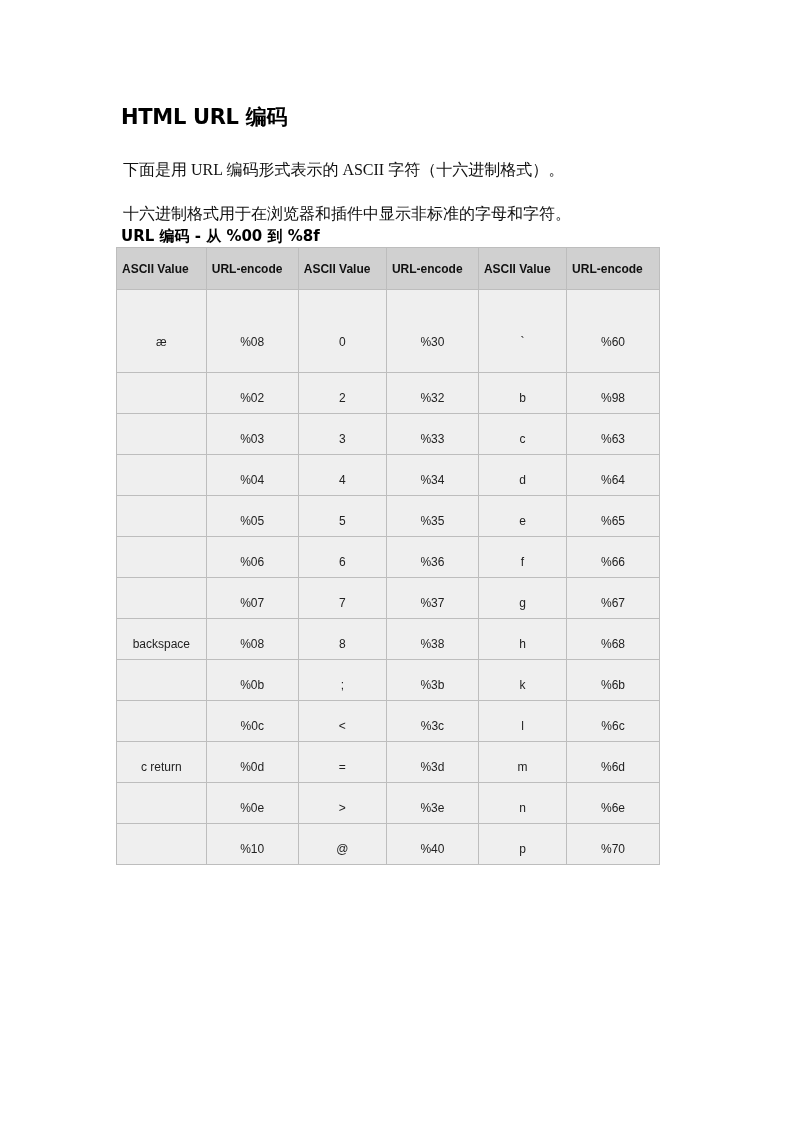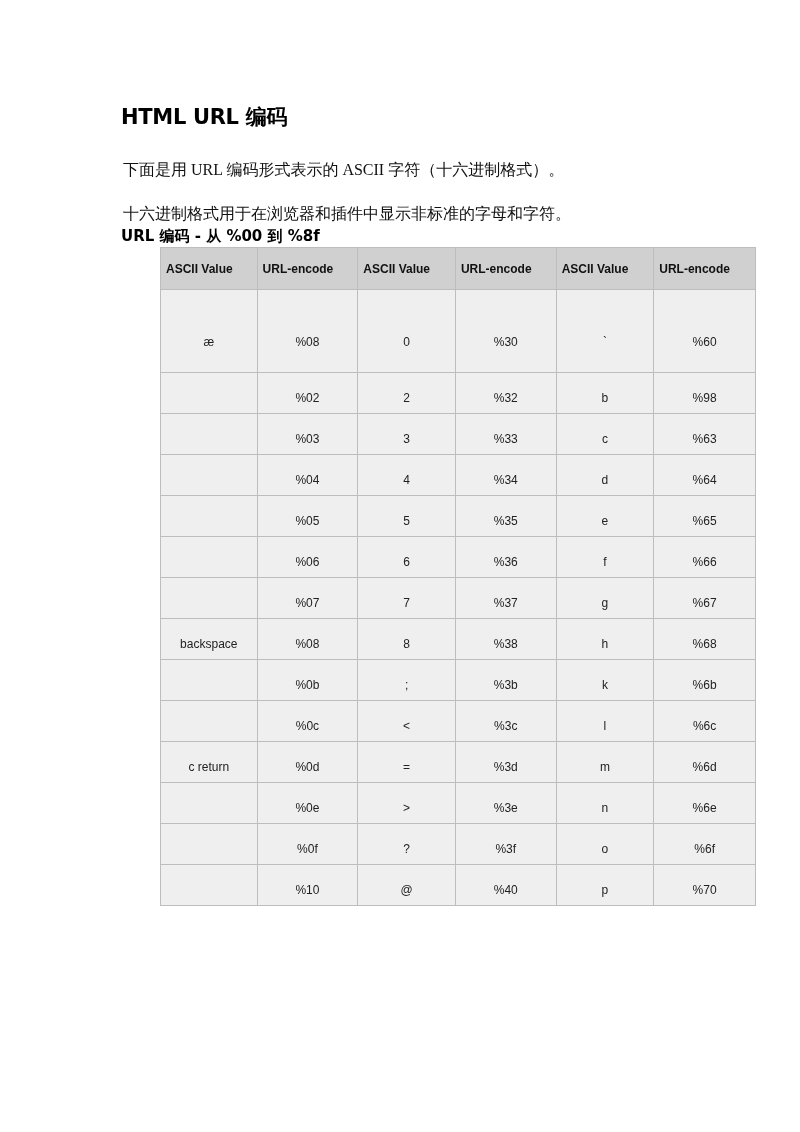--- a/index.html
+++ b/index.html
@@ -2,21 +2,21 @@
 <html><head>
 <meta charset="utf-8">
 <style>
   html, body { margin: 0; padding: 0; background: #ffffff; }
   body { width: 800px; height: 1132px; position: relative; overflow: hidden; font-family: "DejaVu Sans", sans-serif; color: #000; }
   .title { position: absolute; left: 121px; top: 103px; font-size: 21px; font-weight: bold; font-family: "DejaVu Sans", sans-serif; letter-spacing: -0.3px; text-align: right; }
   .para { position: absolute; left: 123px; font-size: 16px; color: #111; font-family: Liberation Serif, serif; }
   .p1 { top: 160px; }
   .p2 { top: 204px; }
   .subtitle { position: absolute; left: 121px; top: 227px; font-size: 15px; font-weight: bold; font-family: "DejaVu Sans", sans-serif; }
-  table.enc { position: absolute; left: 116px; top: 247px; width: 596px; border-collapse: collapse; font-family: "Liberation Sans", sans-serif; font-size: 12px; margin-left: 44px; }
+  table.enc { position: absolute; left: 116px; top: 247px; width: 544px; border-collapse: collapse; font-family: "Liberation Sans", sans-serif; font-size: 12px; }
   table.enc th, table.enc td { border: 1px solid #bdbdbd; }
   table.enc th { background: #d0d0d0; height: 41px; text-align: left; padding: 0 0 0 5px; font-weight: bold; font-size: 12px; color: #111; }
   table.enc td { background: #efefef; height: 41px; text-align: center; vertical-align: middle; padding: 0; padding-top: 10px; box-sizing: border-box; color: #222; }
   table.enc tr.first td { height: 83px; padding-top: 22px; }
   col.c1 { width: 94px; } col.c2 { width: 98px; } col.c3 { width: 95px; }
   col.c4 { width: 98px; } col.c5 { width: 95px; } col.c6 { width: 99px; }
 </style>
 </head>
 <body>
 
@@ -136,28 +136,20 @@
       <tr>
         <td></td>
         <td>%0e</td>
         <td>&gt;</td>
         <td>%3e</td>
         <td>n</td>
         <td>%6e</td>
       </tr>
       <tr>
         <td></td>
-        <td>%0f</td>
-        <td>?</td>
-        <td>%3f</td>
-        <td>o</td>
-        <td>%6f</td>
-      </tr>
-      <tr>
-        <td></td>
         <td>%10</td>
         <td>@</td>
         <td>%40</td>
         <td>p</td>
         <td>%70</td>
       </tr>
     </tbody>
 </table>
 
 </body></html>

